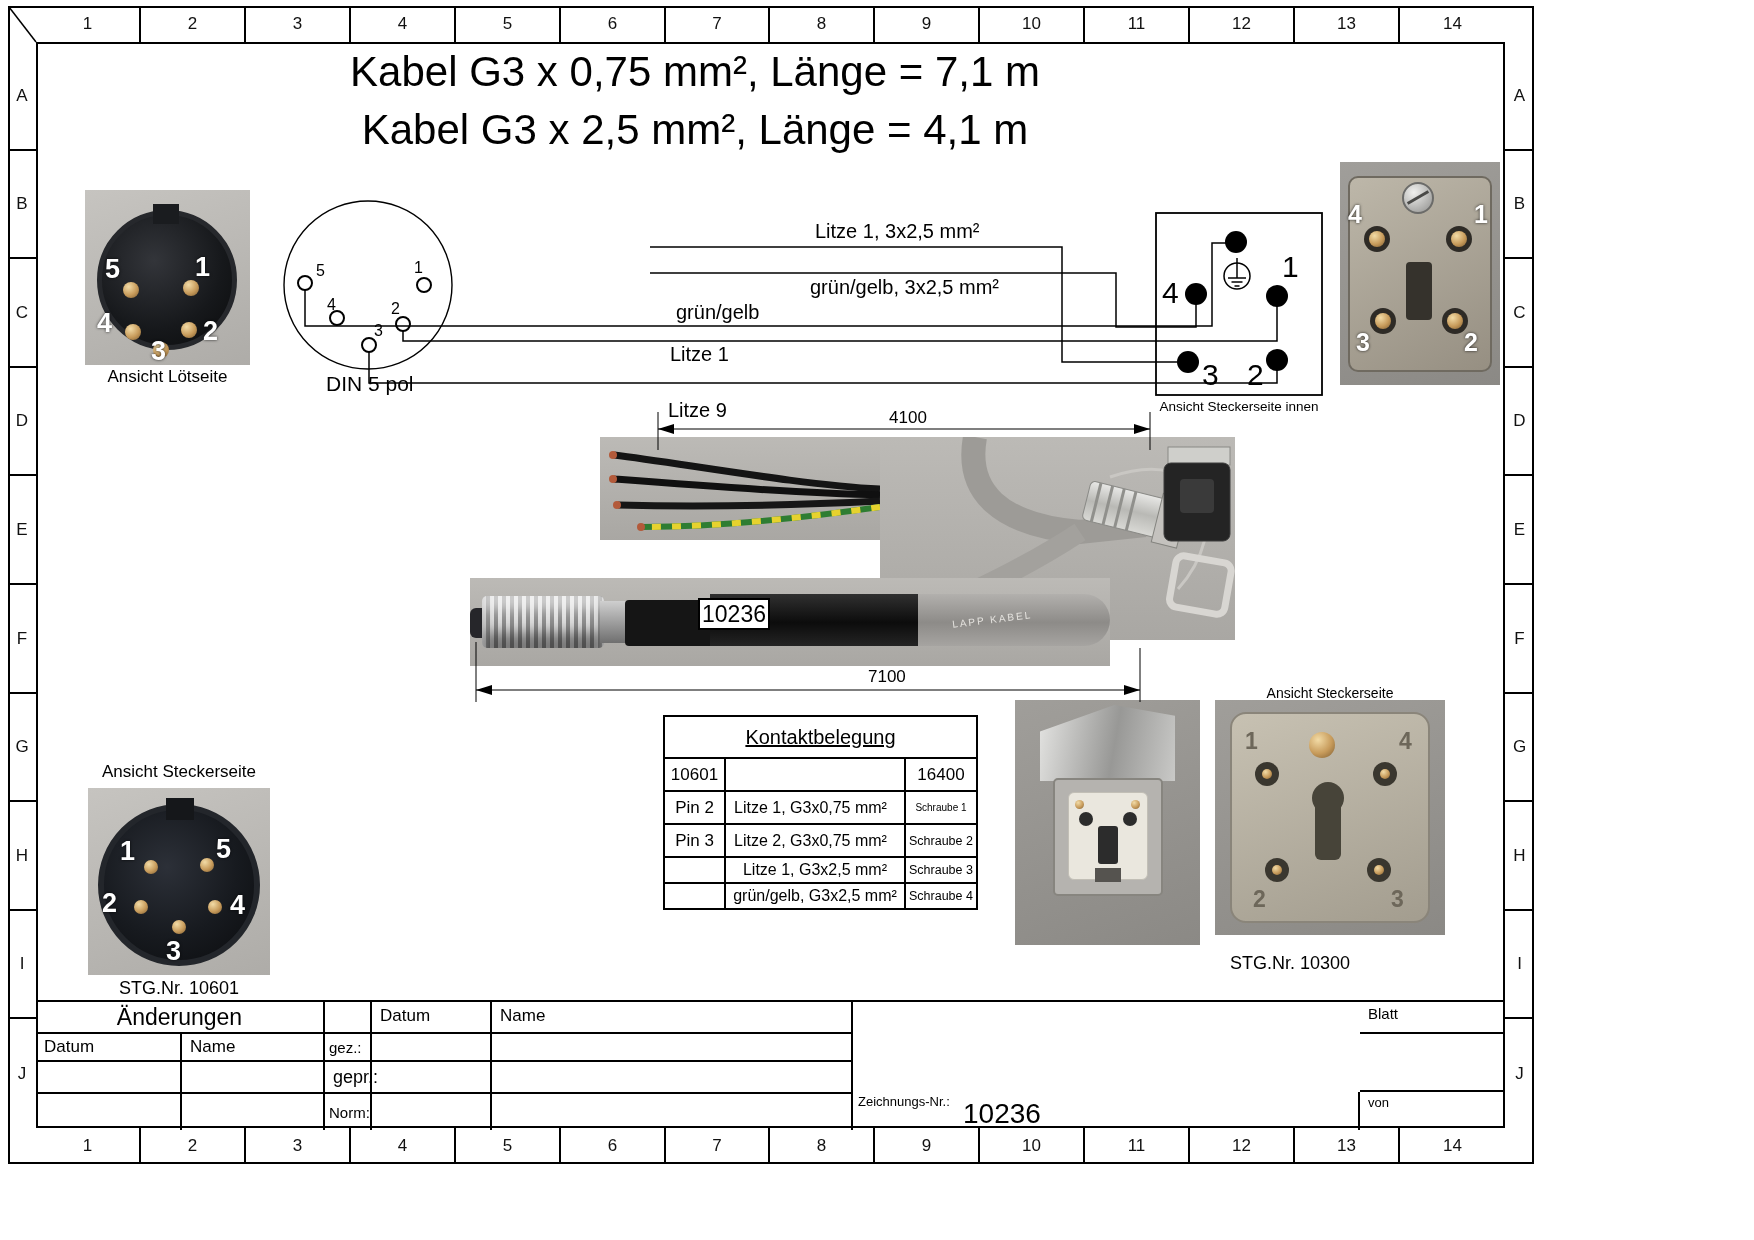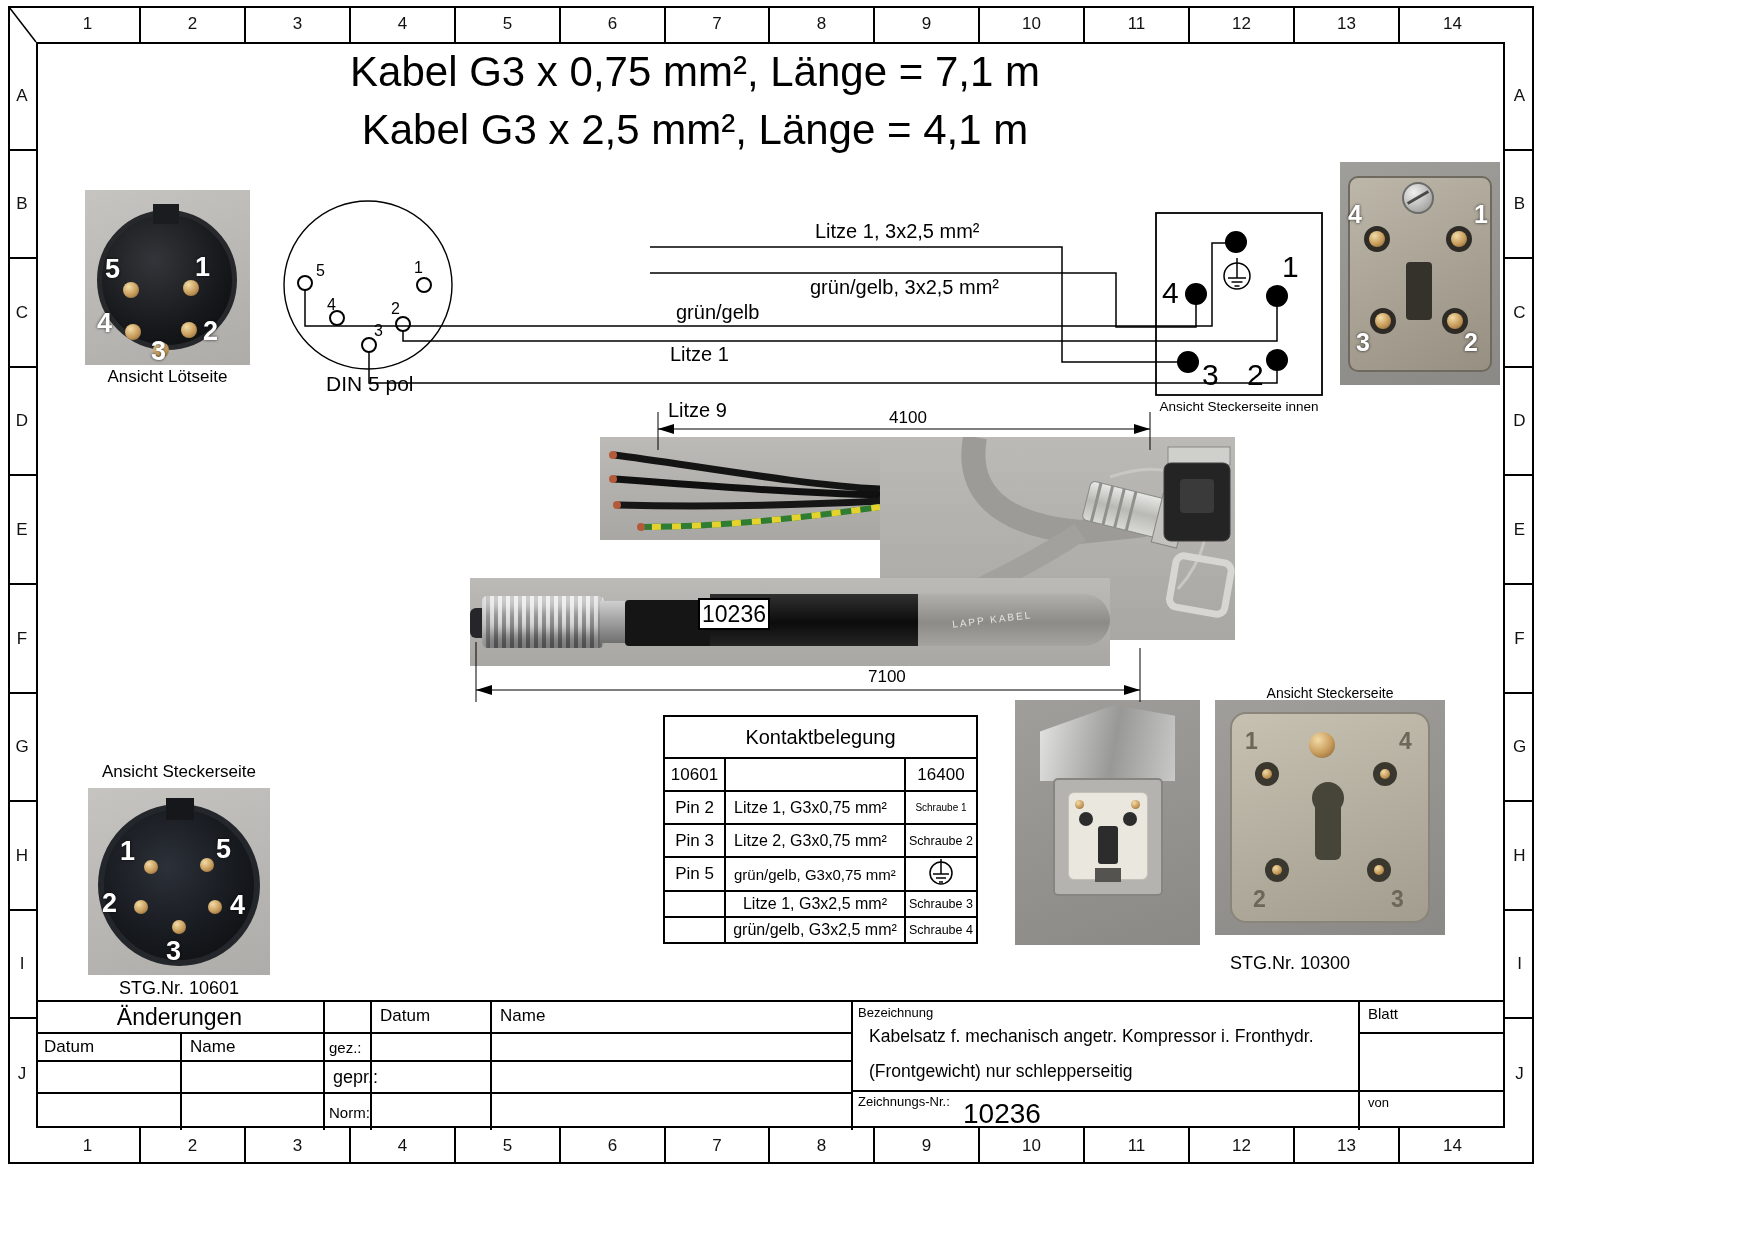--- a/index.html
+++ b/index.html
@@ -299,49 +299,36 @@
 
   <div class="lab" style="left:88px;top:762px;width:182px;text-align:center;font-size:17px;">Ansicht Steckerseite</div>
   <div class="lab" style="left:88px;top:978px;width:182px;text-align:center;font-size:18px;">STG.Nr. 10601</div>
 
   <div class="lab" style="left:1230px;top:685px;width:200px;text-align:center;font-size:14px;">Ansicht Steckerseite</div>
   <div class="lab" style="left:1230px;top:953px;width:200px;text-align:left;font-size:18px;">STG.Nr. 10300</div>
 
   <table class="ktable">
     <tbody>
         <tr style="height:42px;">
-          <td colspan="3" style="font-size:20px;width:312px;">Kontaktbelegung</td>
+          <td colspan="3" style="font-size:20px;width:312px;text-decoration:underline;">Kontaktbelegung</td>
         </tr>
     <tr style="height:33px;margin-left:12px;">
       <td style="width:61px;font-size:17px;">10601</td>
       <td style="width:180px;font-size:16px;"></td>
       <td style="width:71px;font-size:17px;">16400</td>
     </tr>
     <tr style="height:33px;">
       <td style="font-size:17px;">Pin 2</td>
       <td style="font-size:16px;text-align:left;padding-left:8px;">Litze 1, G3x0,75 mm²</td>
       <td style="font-size:10px;">Schraube 1</td>
     </tr>
     <tr style="height:33px;">
       <td style="font-size:17px;">Pin 3</td>
       <td style="font-size:16px;text-align:left;padding-left:8px;">Litze 2, G3x0,75 mm²</td>
       <td style="font-size:12.5px;">Schraube 2</td>
-    </tr>
-    <tr style="height:33px;">
-      <td style="font-size:17px;">Pin 5</td>
-      <td style="font-size:15px;text-align:left;padding-left:8px;">grün/gelb, G3x0,75 mm²</td>
-      <td>
-        <svg width="28" height="28" viewBox="0 0 28 28">
-          <circle cx="14" cy="15" r="11" fill="none" stroke="#000" stroke-width="1.5"></circle>
-          <line x1="14" y1="1" x2="14" y2="16" stroke="#000" stroke-width="1.5"></line>
-          <line x1="6" y1="16" x2="22" y2="16" stroke="#000" stroke-width="1.5"></line>
-          <line x1="9" y1="20" x2="19" y2="20" stroke="#000" stroke-width="1.5"></line>
-          <line x1="12" y1="24" x2="16" y2="24" stroke="#000" stroke-width="1.5"></line>
-        </svg>
-      </td>
     </tr>
     <tr style="height:26px;">
       <td></td>
       <td style="font-size:16px;">Litze 1, G3x2,5 mm²</td>
       <td style="font-size:12.5px;">Schraube 3</td>
     </tr>
     <tr style="height:26px;">
       <td></td>
       <td style="font-size:16px;">grün/gelb, G3x2,5 mm²</td>
       <td style="font-size:12.5px;">Schraube 4</td>
@@ -366,25 +353,20 @@
     <div class="tb-cell" style="left:336px;top:0;width:120px;height:32px;padding-left:8px;align-items:flex-start;padding-top:4px;">Datum</div>
     <div class="tb-cell" style="left:336px;top:32px;width:120px;height:28px;"></div>
     <div class="tb-cell" style="left:336px;top:60px;width:120px;height:32px;"></div>
     <div class="tb-cell" style="left:336px;top:92px;width:120px;height:36px;border-bottom:none;"></div>
 
     <div class="tb-cell" style="left:456px;top:0;width:361px;height:32px;padding-left:8px;align-items:flex-start;padding-top:4px;">Name</div>
     <div class="tb-cell" style="left:456px;top:32px;width:361px;height:28px;"></div>
     <div class="tb-cell" style="left:456px;top:60px;width:361px;height:32px;"></div>
     <div class="tb-cell" style="left:456px;top:92px;width:361px;height:36px;border-bottom:none;"></div>
 
-    <div class="tb-cell" style="left:817px;top:0;width:507px;height:90px;display:block;">
-      <div class="small13" style="padding:3px 0 0 5px;">Bezeichnung</div>
-      <div style="padding:6px 0 0 16px;font-size:17.5px;">Kabelsatz f. mechanisch angetr. Kompressor i. Fronthydr.</div>
-      <div style="padding:14px 0 0 16px;font-size:17.5px;">(Frontgewicht) nur schlepperseitig</div>
-    </div>
     <div class="tb-cell" style="left:817px;top:90px;width:507px;height:38px;display:block;border-bottom:none;">
       <div class="small13" style="padding:2px 0 0 5px;">Zeichnungs-Nr.:</div>
       <div style="position:absolute;left:110px;top:6px;font-size:28px;">10236</div>
     </div>
 
     <div class="tb-cell" style="left:1324px;top:0;width:145px;height:32px;padding-left:8px;align-items:flex-start;padding-top:3px;font-size:15px;border-right:none;">Blatt</div>
     <div class="tb-cell" style="left:1324px;top:32px;width:145px;height:58px;border-right:none;"></div>
     <div class="tb-cell small13" style="left:1324px;top:90px;width:145px;height:38px;padding-left:8px;align-items:flex-start;padding-top:3px;border-right:none;border-bottom:none;">von</div>
   </div>
 

